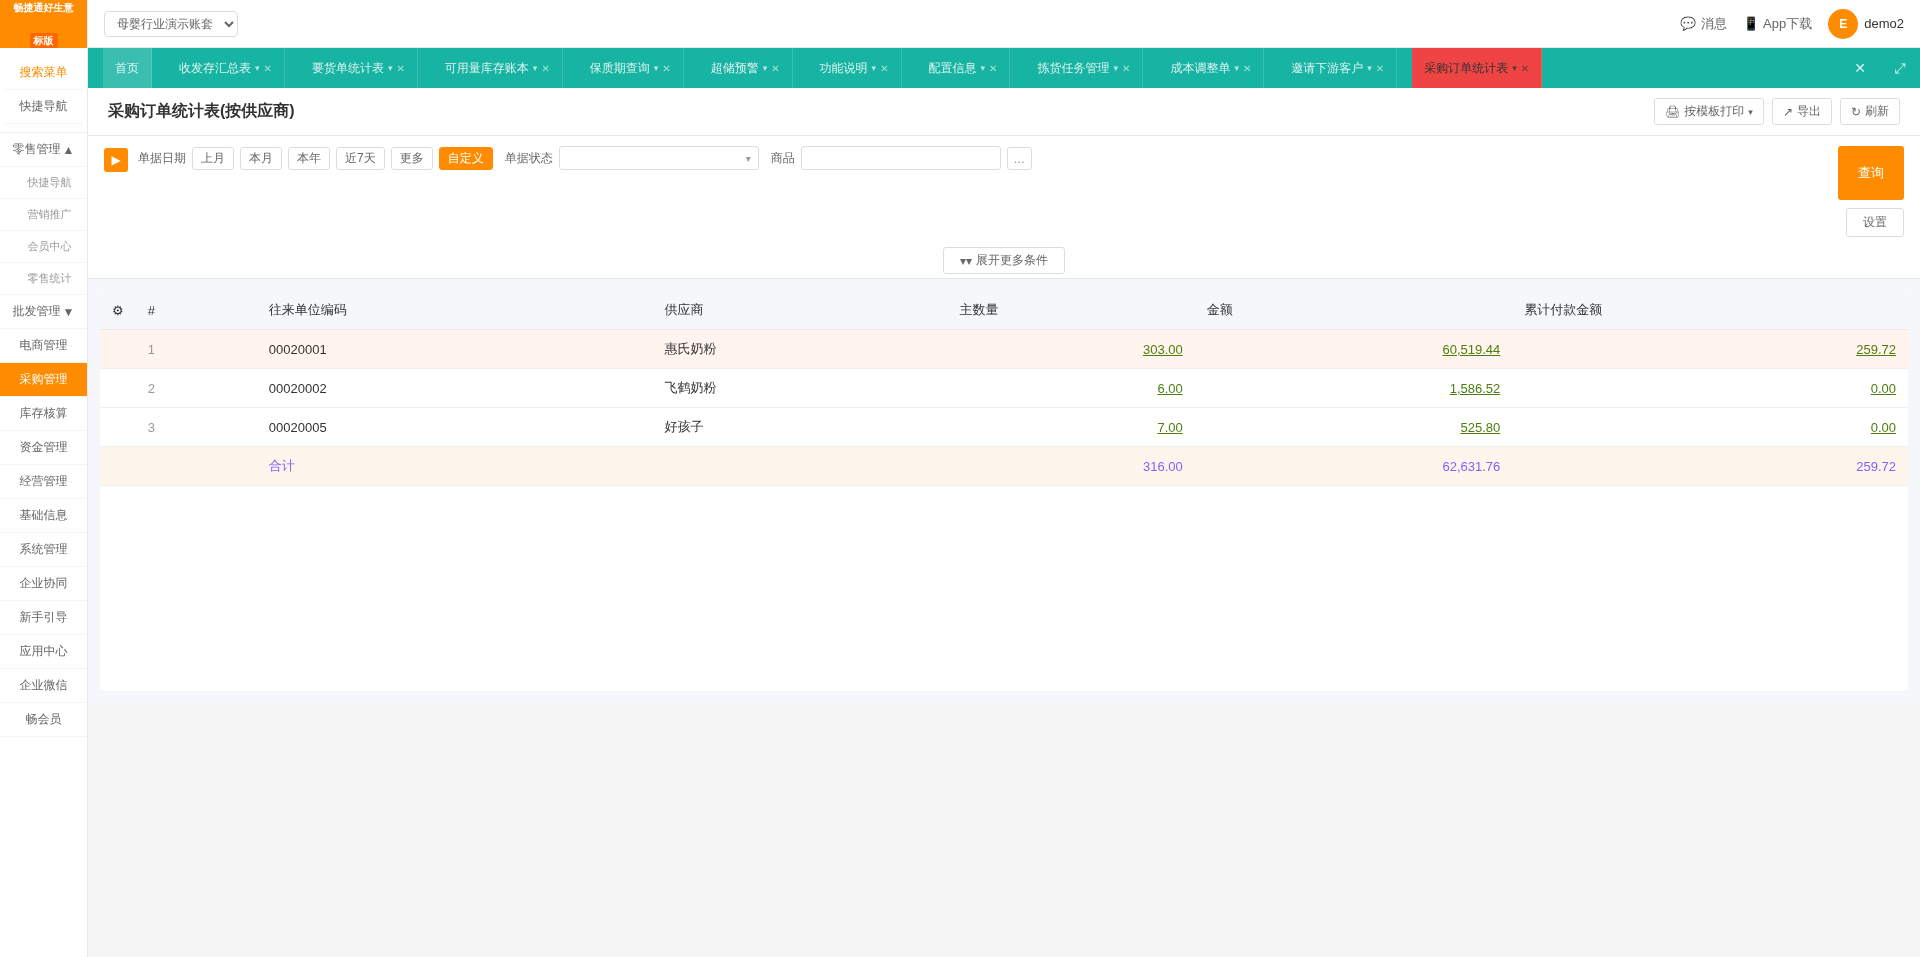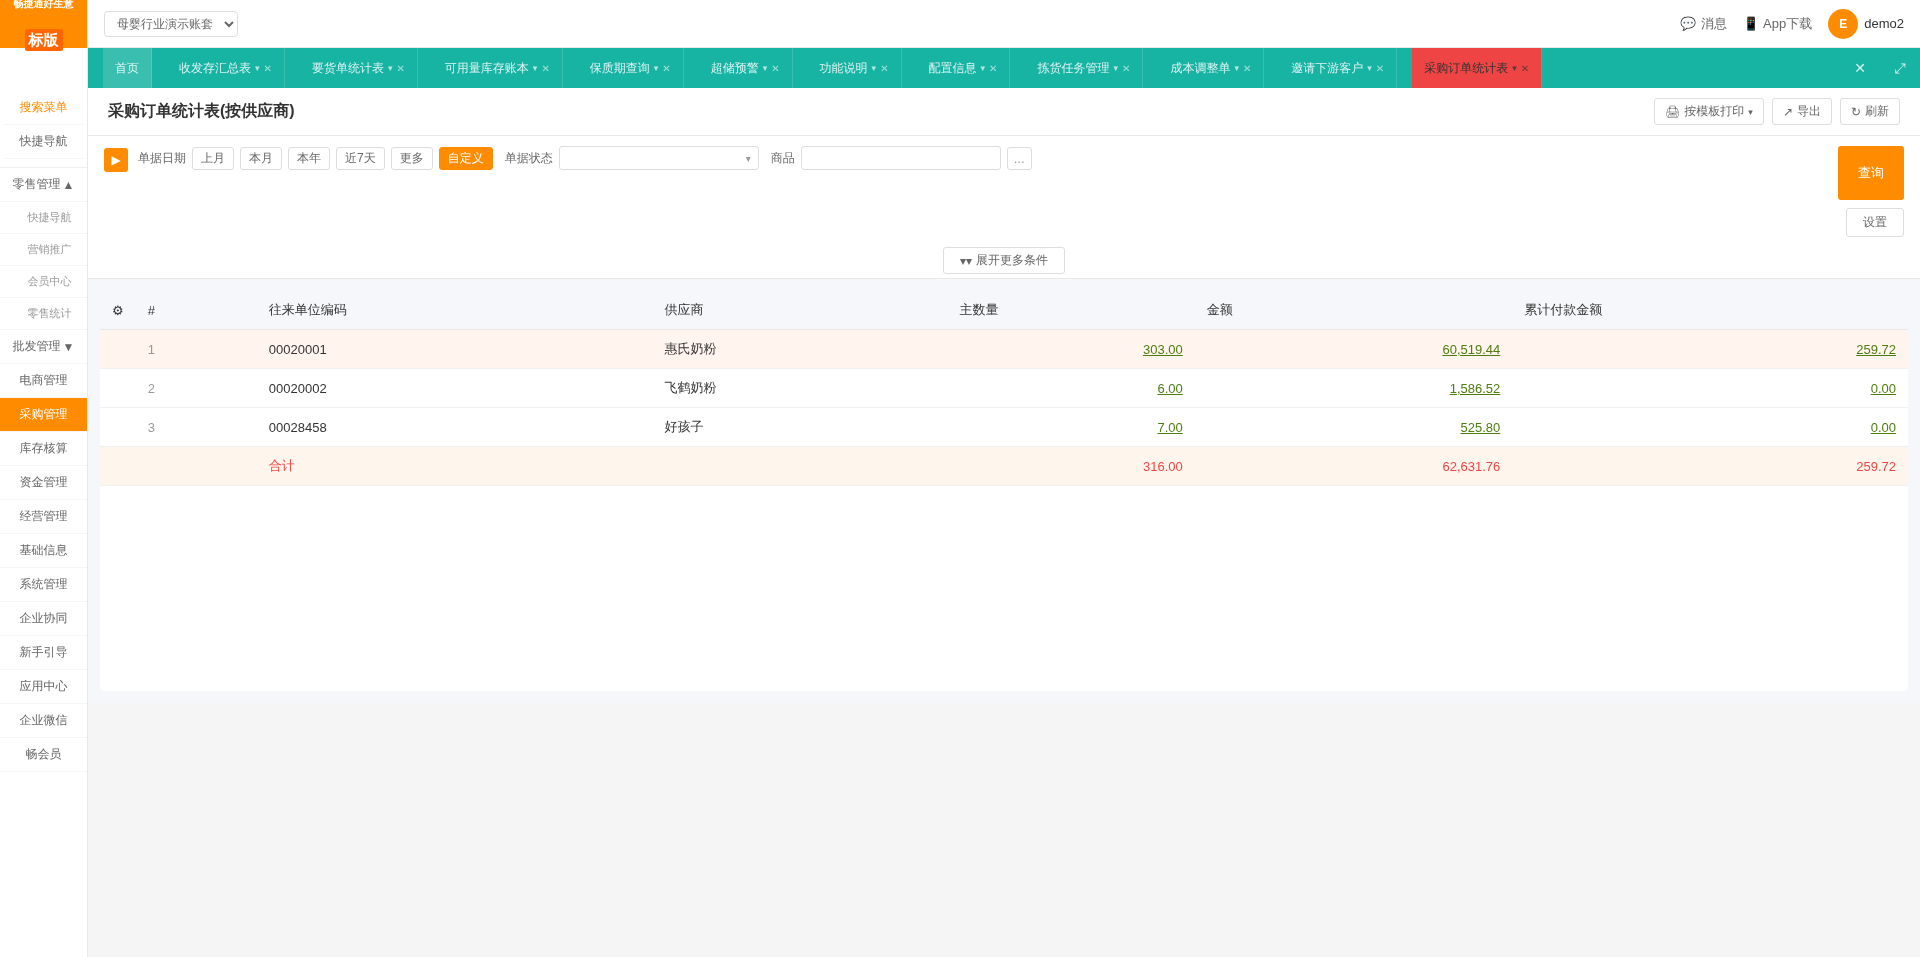--- a/index.html
+++ b/index.html
@@ -56,43 +56,43 @@
     th { padding: 10px 12px; text-align: left; font-size: 13px; color: #333; font-weight: 500; border-bottom: 1px solid #e8e8e8; white-space: nowrap; }
     td { padding: 10px 12px; font-size: 13px; color: #333; border-bottom: 1px solid #f0f0f0; white-space: nowrap; }
     .td-link { color: #4d7c0f; text-decoration: underline; cursor: pointer; }
     tbody tr:nth-child(1) { background: #fff5ee; }
     .th-check { width: 32px; text-align: center; }
     .td-num { color: #999; }
     .td-right { text-align: right; }
 
     
     tfoot tr { background: #fef6ed; }
-    tfoot td { padding: 10px 12px; font-size: 13px; font-weight: 500; color: #ef4444; border-top: 1px solid #e8e8e8; }
+    tfoot td { padding: 10px 12px; font-size: 13px; font-weight: 500; color: #8b5cf6; border-top: 1px solid #e8e8e8; }
 
     
     .page-toggle { display: inline-flex; align-items: center; justify-content: center; width: 24px; height: 24px; background: #ff8c00; color: white; border-radius: 3px; font-size: 12px; cursor: pointer; flex-shrink: 0; }
     .filter-container { background: #fff; border-bottom: 1px solid #e8e8e8; flex-shrink: 0; }
     .table-container { flex: 1; overflow: hidden; display: flex; flex-direction: column; margin: 12px; background: #fff; border-radius: 4px; }
     .table-scroll { flex: 1; overflow: auto; }
     .dots { color: #999; }
     .page-title-area { font-size: 16px; font-weight: bold; color: #333; }
     .page-toolbar { display: flex; align-items: center; gap: 8px; }
   </style>
 </head>
 <body>
 
 <div class="sidebar">
   <div class="sidebar-logo">
     <div class="sidebar-logo-text">
       <div style="font-size:10px; font-weight:bold;">畅捷通好生意</div>
-      <div style="font-size:15px; margin-top:19px; background:#ff6600; display:inline-block; padding:1px 4px; border-radius:2px;">标版</div>
-    </div>
-  </div>
-
-  <div style="padding:8px 4px; border-bottom:1px solid #f0f0f0;margin-top:35px;">
+      <div style="font-size:10px; margin-top:19px; background:#ff6600; display:inline-block; padding:1px 4px; border-radius:2px;">标版</div>
+    </div>
+  </div>
+
+  <div style="padding:8px 4px; border-bottom:1px solid #f0f0f0;">
     <div class="sidebar-nav-item" style="color:#ff8c00; font-weight:500;">搜索菜单</div>
     <div class="sidebar-nav-item">快捷导航</div>
   </div>
 
   <div style="overflow-y:auto; flex:1;">
     <div class="sidebar-nav-item has-arrow">
       <span>零售管理</span>
       <span>▲</span>
     </div>
     <div class="sidebar-nav-item" style="font-size:11px; color:#999; padding-left:12px;">快捷导航</div>
@@ -309,21 +309,21 @@
               <td class="td-num">2</td>
               <td>00020002</td>
               <td>飞鹤奶粉</td>
               <td class="td-link td-right">6.00</td>
               <td class="td-link td-right">1,586.52</td>
               <td class="td-link td-right">0.00</td>
             </tr>
             <tr>
               <td class="th-check"></td>
               <td class="td-num">3</td>
-              <td>00028458</td>
+              <td>00020005</td>
               <td>好孩子</td>
               <td class="td-link td-right">7.00</td>
               <td class="td-link td-right">525.80</td>
               <td class="td-link td-right">0.00</td>
             </tr>
           </tbody>
           <tfoot>
             <tr>
               <td colspan="2"></td>
               <td colspan="2">合计</td>

